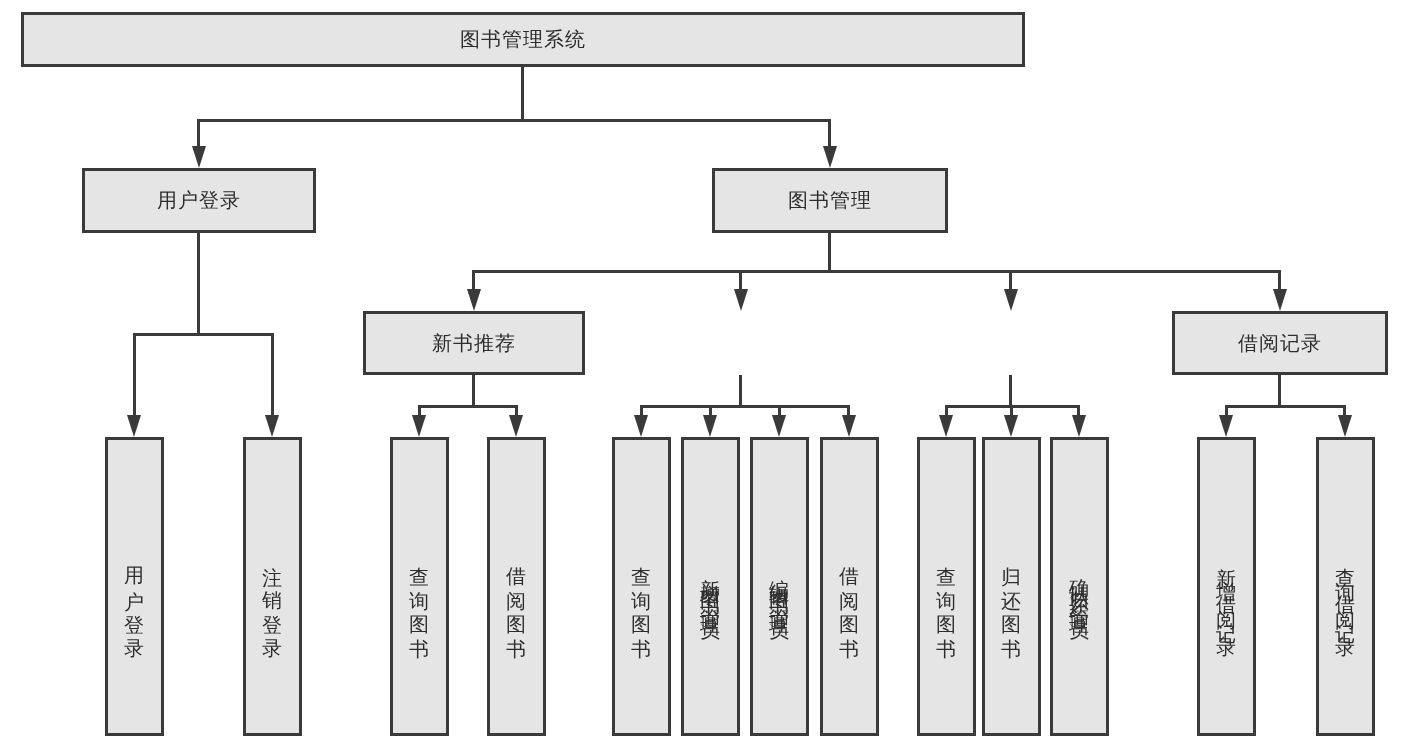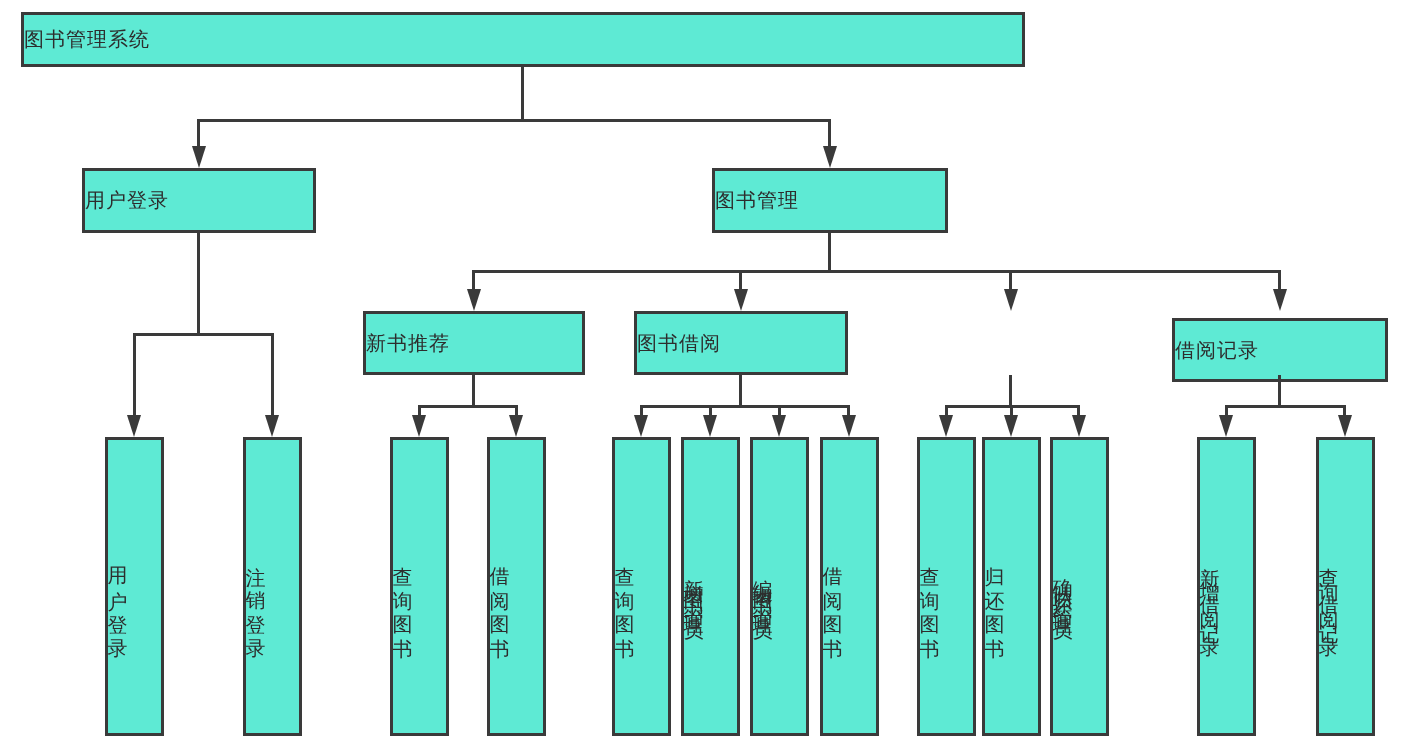--- a/index.html
+++ b/index.html
@@ -9,24 +9,24 @@
     height: 747px;
     background: #ffffff;
     font-family: "DejaVu Sans", "Liberation Sans", sans-serif;
     color: #2d2d2d;
     overflow: hidden;
   }
   .box {
     position: absolute;
     box-sizing: border-box;
     border: 3px solid #3a3a3a;
-    background: #5eead4;
+    background: #e5e5e5;
     display: flex;
     align-items: center;
-    justify-content: flex-start;
+    justify-content: center;
   }
   .box.h span {
     font-size: 20px;
     letter-spacing: 1px;
     white-space: nowrap;
   }
   .box.v .vtext {
     writing-mode: vertical-rl;
     text-orientation: mixed;
     font-size: 20px;
@@ -68,24 +68,21 @@
   <div class="box h" style="left:82px;top:168px;width:234px;height:65px">
     <span>用户登录</span>
   </div>
   <div class="box h" style="left:712px;top:168px;width:236px;height:65px">
     <span>图书管理</span>
   </div>
 
   <div class="box h" style="left:363px;top:311px;width:222px;height:64px">
     <span>新书推荐</span>
   </div>
-  <div class="box h" style="left:634px;top:311px;width:214px;height:64px">
-    <span>图书借阅</span>
-  </div>
-  <div class="box h" style="left:1172px;top:318px;width:216px;height:64px">
+  <div class="box h" style="left:1172px;top:311px;width:216px;height:64px">
     <span>借阅记录</span>
   </div>
 
   <div class="box v" style="left:105px;top:437px;width:59px;height:299px">
     <span class="vtext" style="letter-spacing: 24px; margin-bottom: -24px;">用户登录</span>
   </div>
   <div class="box v" style="left:243px;top:437px;width:59px;height:299px">
     <span class="vtext" style="letter-spacing: 24px; margin-bottom: -24px;">注销登录</span>
   </div>
 

